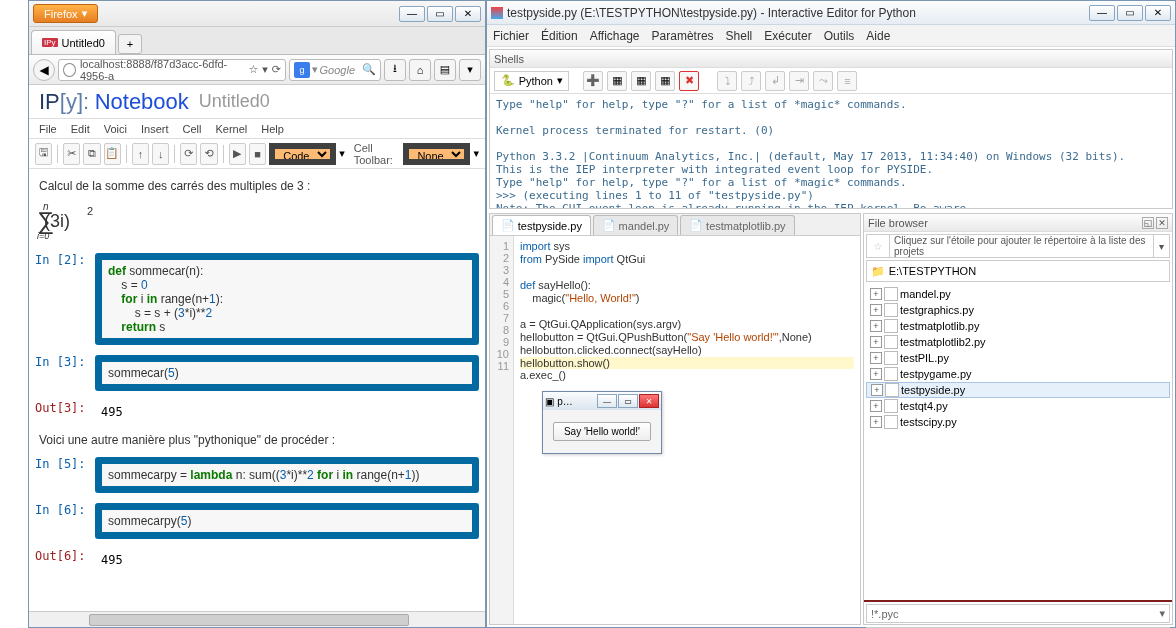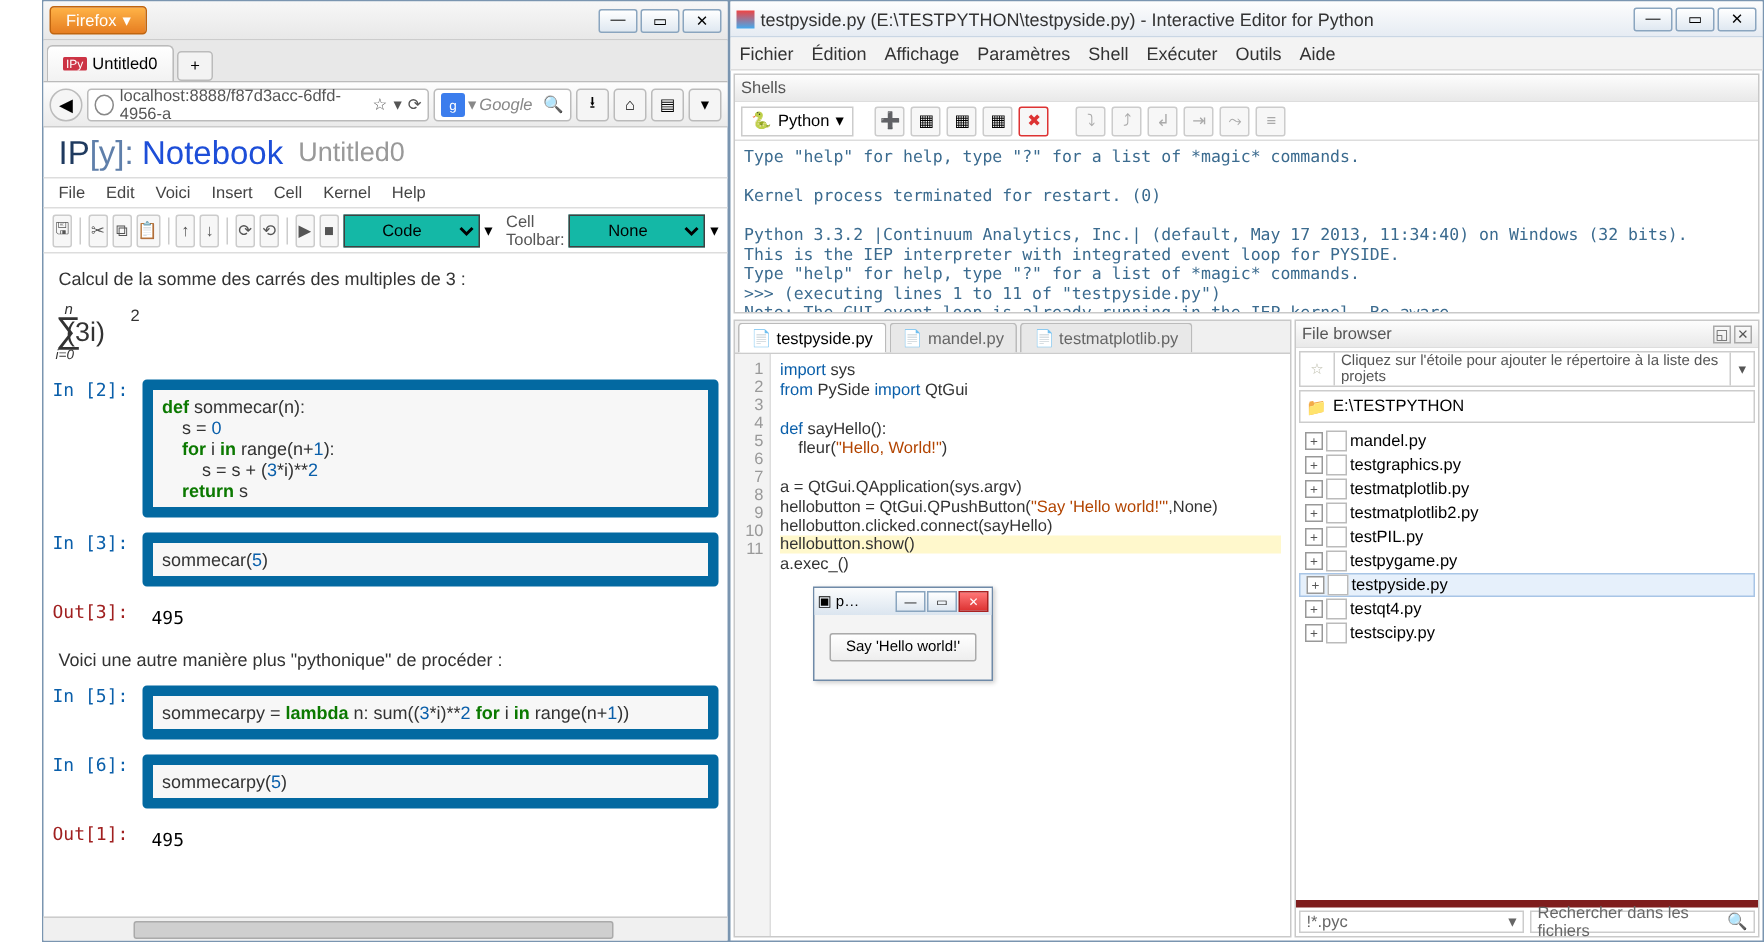--- a/index.html
+++ b/index.html
@@ -25,21 +25,21 @@
 .gbtn{background:#3b7ded;color:#fff;width:16px;height:16px;display:flex;align-items:center;justify-content:center;border-radius:2px;font-size:9px;}
 .tinybtn{width:22px;height:22px;border:1px solid #bbb;border-radius:3px;background:#f5f5f5;display:flex;align-items:center;justify-content:center;font-size:11px;}
 .nb-header{height:34px;display:flex;align-items:center;padding:0 10px;gap:10px;border-bottom:1px solid #ddd;}
 .nb-logo{font-family:Georgia,serif;font-size:22px;color:#1f3a5f;}
 .nb-logo .ipy{color:#1f3a5f;}
 .nb-logo .nb{color:#1d4ed8;font-family:Liberation Sans, sans-serif;}
 .nb-title{font-size:18px;color:#999;}
 .nb-menu{height:20px;display:flex;padding:0 10px;gap:14px;font-size:11px;color:#444;border-bottom:1px solid #ddd;align-items:center;}
 .nb-toolbar{height:30px;display:flex;align-items:center;padding:2px 6px;gap:3px;border-bottom:1px solid #ddd;}
 .tbtn{width:22px;height:22px;border:1px solid #ccc;background:#f7f7f7;display:flex;align-items:center;justify-content:center;font-size:11px;color:#555; border-radius:2px;}
-.tsel{height:22px;border:1px solid #404040;background:#14b8a6;font-size:11px;padding:0 21px;}
+.tsel{height:22px;border:6px solid #404040;background:#fdba74;font-size:11px;padding:0 4px;}
 .tlabel{font-size:11px;color:#555;margin-left:6px;}
 .nb-body{flex:1;overflow:auto;padding:10px 6px;position:relative;}
 .cell{margin-bottom:10px;font-size:12px;}
 .mdcell{padding:0 4px;color:#333;}
 .math{font-family:Georgia,serif;font-size:18px;position:relative;height:40px;margin-top:4px;}
 .codecell{display:flex;}
 .prompt{width:60px;text-align:right;padding-right:6px;font-family:monospace;font-size:12px;color:#0a5faa;white-space:pre;}
 .prompt.out{color:#a02020;}
 .codebox{flex:1;border:7px solid #0369a1;background:#f7f7f7;padding:4px 6px;font-family:monospace;font-size:12px;color:#333;border-radius:3px;white-space:pre;overflow:hidden;}
 .codebox .kw{color:#0b7900;font-weight:bold;}
@@ -81,21 +81,21 @@
 .fb-hint .star{width:22px;display:flex;justify-content:center;color:#bba;}
 .fb-hint .txt{flex:1;padding:0 4px;border-left:1px solid #ccc;height:100%;display:flex;align-items:center;}
 .fb-hint .dd{width:16px;border-left:1px solid #ccc;height:100%;display:flex;align-items:center;justify-content:center;}
 .fb-path{height:22px;border:1px solid #ccc;margin:0 2px 2px;display:flex;align-items:center;padding:0 4px;font-size:11px;gap:4px;}
 .fb-tree{flex:1;overflow:auto;padding:2px;}
 .fnode{display:flex;align-items:center;height:16px;font-size:11px;gap:2px;padding-left:4px;}
 .fnode .exp{width:12px;height:12px;border:1px solid #999;display:flex;align-items:center;justify-content:center;font-size:9px;color:#555;background:#fff;}
 .fnode .fico{width:14px;height:14px;border:1px solid #bbb;background:#fff;}
 .fnode .fico.img{background:linear-gradient(45deg,#e44,#4ae);}
 .fnode.sel{background:#e6f0fb;border:1px solid #a8c5e6;}
-.fb-bottom{height:24px;display:flex;border-top:5px solid #7f1d1d;}
+.fb-bottom{height:24px;display:flex;border-top:2px solid #7f1d1d;flex-direction:column;}
 .fb-bottom .fld{flex:1;border:1px solid #ccc;margin:2px;padding:2px 4px;font-size:11px;color:#666;display:flex;align-items:center;gap:4px;}
 .sep{width:1px;background:#ccc;}
 </style>
 </head>
 <body>
 
 <div class="window left-window">
   <div class="ff-row">
     <div class="ff-btn">
         <span>Firefox</span>
@@ -202,21 +202,21 @@
     <div class="cell mdcell">Voici une autre manière plus "pythonique" de procéder :</div>
     <div class="cell codecell">
       <div class="prompt">In [5]: </div>
       <div class="codebox"><span>sommecarpy = </span><span class="kw">lambda</span><span> n: sum((</span><span class="num">3</span><span>*i)**</span><span class="num">2</span><span> </span><span class="kw">for</span><span> i </span><span class="kw">in</span><span> range(n+</span><span class="num">1</span><span>))</span></div>
     </div>
     <div class="cell codecell">
       <div class="prompt">In [6]: </div>
       <div class="codebox"><span>sommecarpy(</span><span class="num">5</span><span>)</span></div>
     </div>
     <div class="cell codecell">
-      <div class="prompt out">Out[1]: </div>
+      <div class="prompt out">Out[6]: </div>
       <div class="outbox">495</div>
     </div>
   </div>
   <div class="hscroll">
       <div class="hthumb"></div>
     </div>
 </div>
 
 <div class="window right-window">
   <div class="titlebar">
@@ -291,21 +291,21 @@
               <div>7</div>
               <div>8</div>
               <div>9</div>
               <div>10</div>
               <div>11</div>
             </div>
           <div class="ecode"><span class="kw">import</span><span> sys</span>
 <span class="kw">from</span><span> PySide </span><span class="kw">import</span><span> QtGui</span>
 
 <span class="kw">def</span><span> sayHello():</span>
-<span>    fleur(</span><span class="str">"Hello, World!"</span><span>)</span>
+<span>    magic(</span><span class="str">"Hello, World!"</span><span>)</span>
 
 <span>a = QtGui.QApplication(sys.argv)</span>
 <span>hellobutton = QtGui.QPushButton(</span><span class="str">"Say 'Hello world!'"</span><span>,None)</span>
 <span>hellobutton.clicked.connect(sayHello)</span>
 <span class="hl">hellobutton.show()</span><span>a.exec_()</span></div>
           <div class="mini-win">
             <div class="mini-tb">
               <span>▣ <span>p…</span></span>
               <div class="mw">
                 <span class="mb">—</span>

